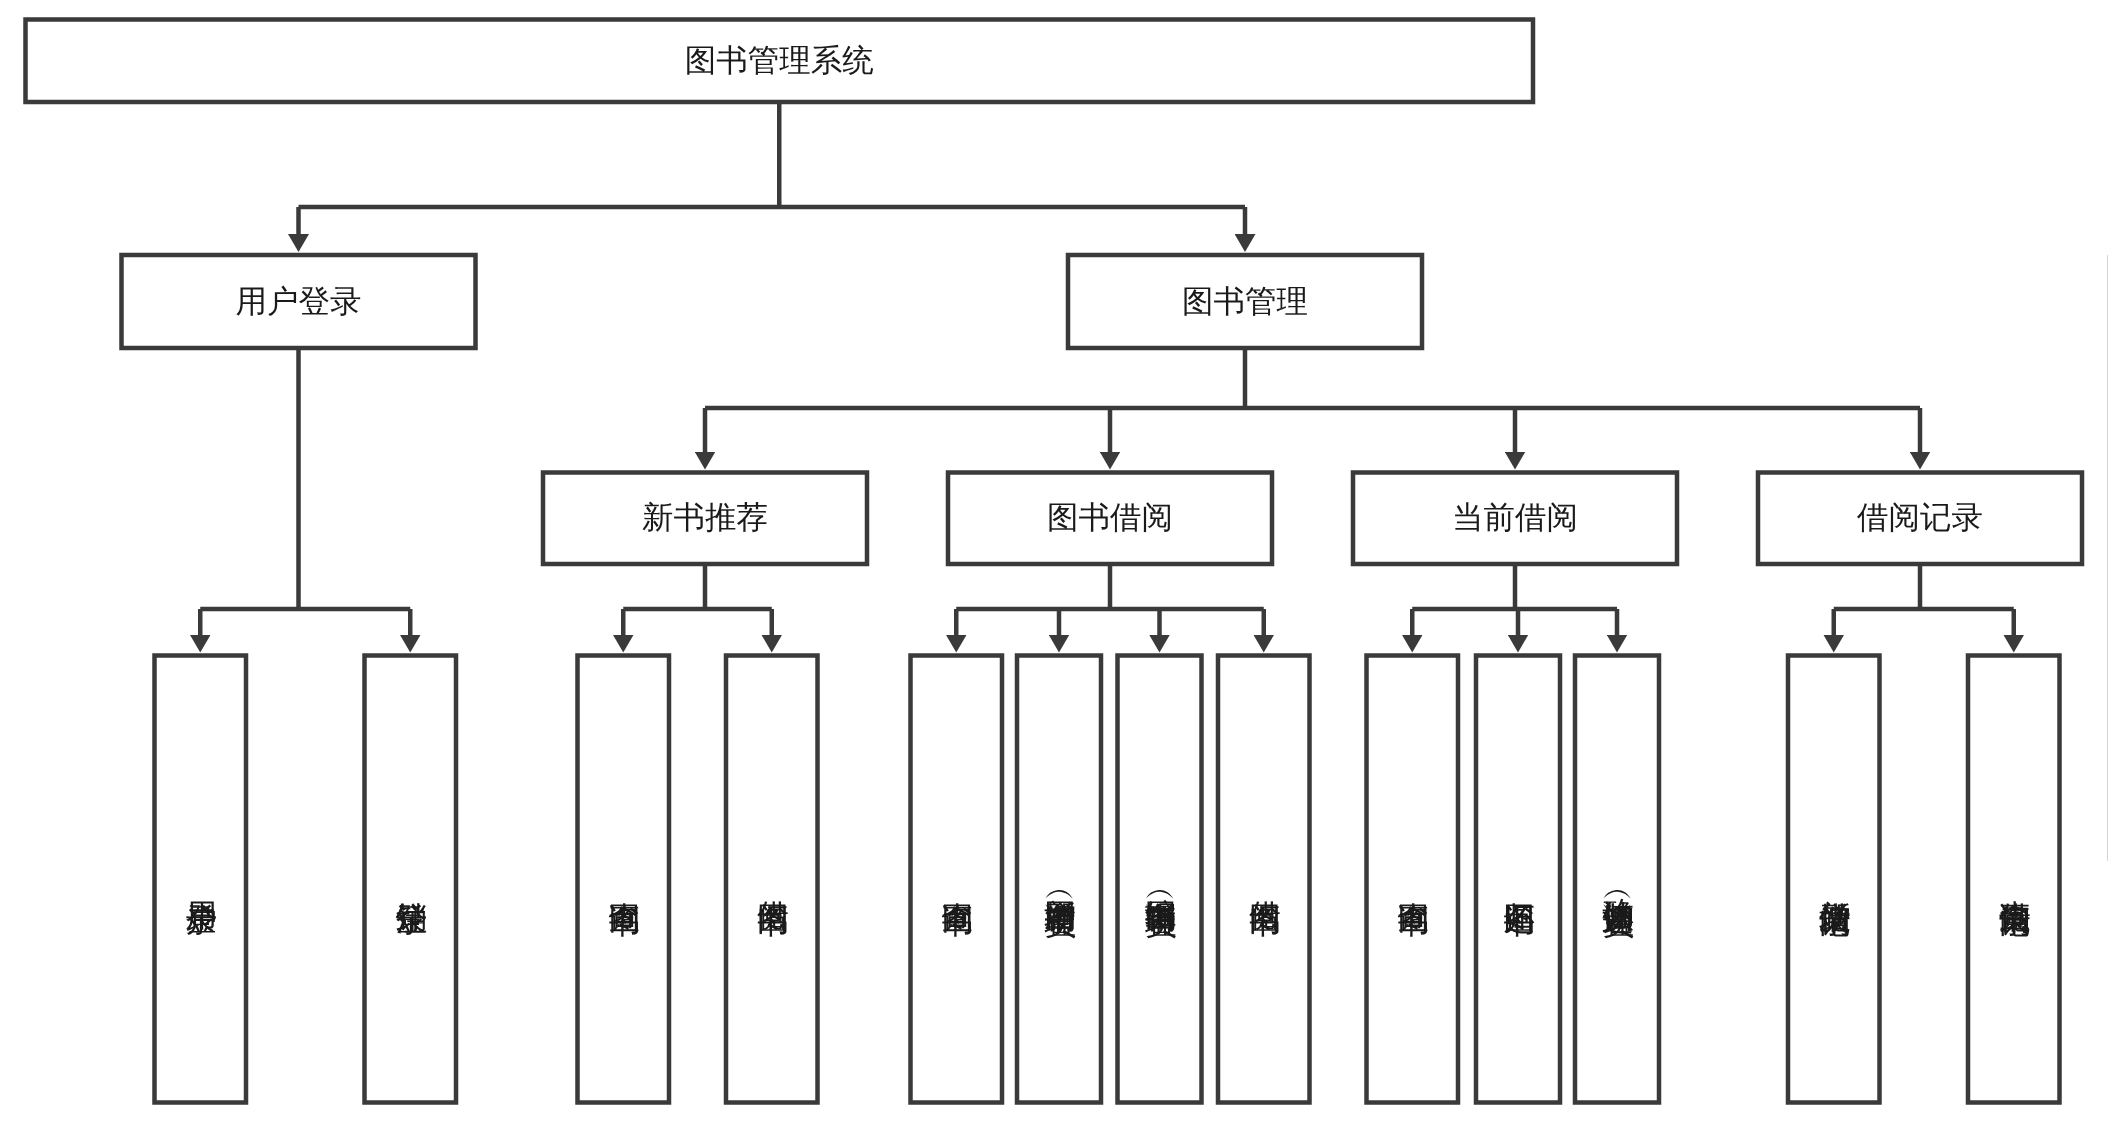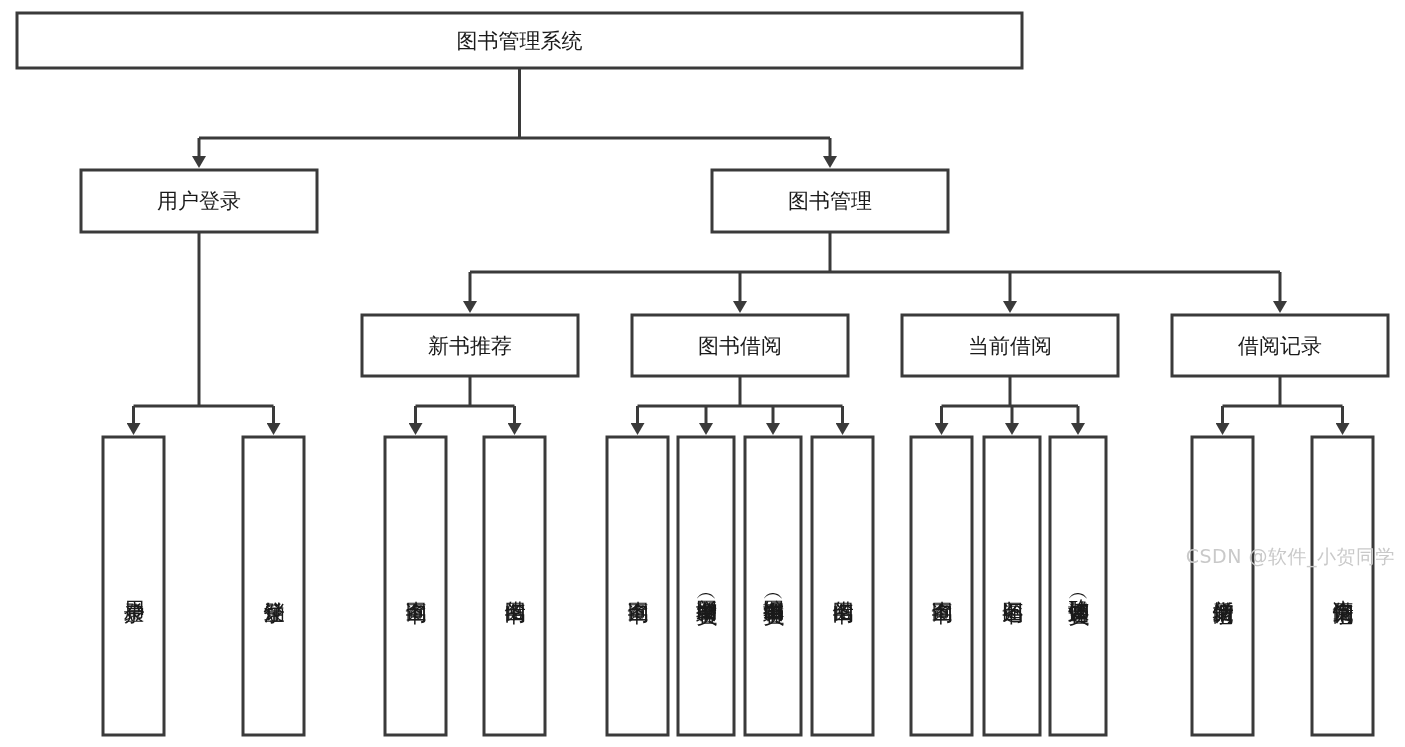--- a/index.html
+++ b/index.html
@@ -205,14 +205,13 @@
       <div class="vlabel" style="left: 678px; top: 437px; width: 56px; height: 298px; display: flex; align-items: center; justify-content: center;">新增图书（管理员）</div>
       <div class="vlabel" style="left: 745px; top: 437px; width: 56px; height: 298px; display: flex; align-items: center; justify-content: center;">编辑图书（管理员）</div>
       <div class="vlabel" style="left: 812px; top: 437px; width: 61px; height: 298px; display: flex; align-items: center; justify-content: center;">借阅图书</div>
       <div class="vlabel" style="left: 911px; top: 437px; width: 61px; height: 298px; display: flex; align-items: center; justify-content: center;">查询图书</div>
       <div class="vlabel" style="left: 984px; top: 437px; width: 56px; height: 298px; display: flex; align-items: center; justify-content: center;">归还图书</div>
       <div class="vlabel" style="left: 1050px; top: 437px; width: 56px; height: 298px; display: flex; align-items: center; justify-content: center;">确认归还（管理员）</div>
       <div class="vlabel" style="left: 1192px; top: 437px; width: 61px; height: 298px; display: flex; align-items: center; justify-content: center;">新增借阅记录</div>
       <div class="vlabel" style="left: 1312px; top: 437px; width: 61px; height: 298px; display: flex; align-items: center; justify-content: center;">查询借阅记录</div>
     </div>
 
-  <div class="watermark">CSDN @软件_小贺同学</div>
 </div>
 
 </body></html>

